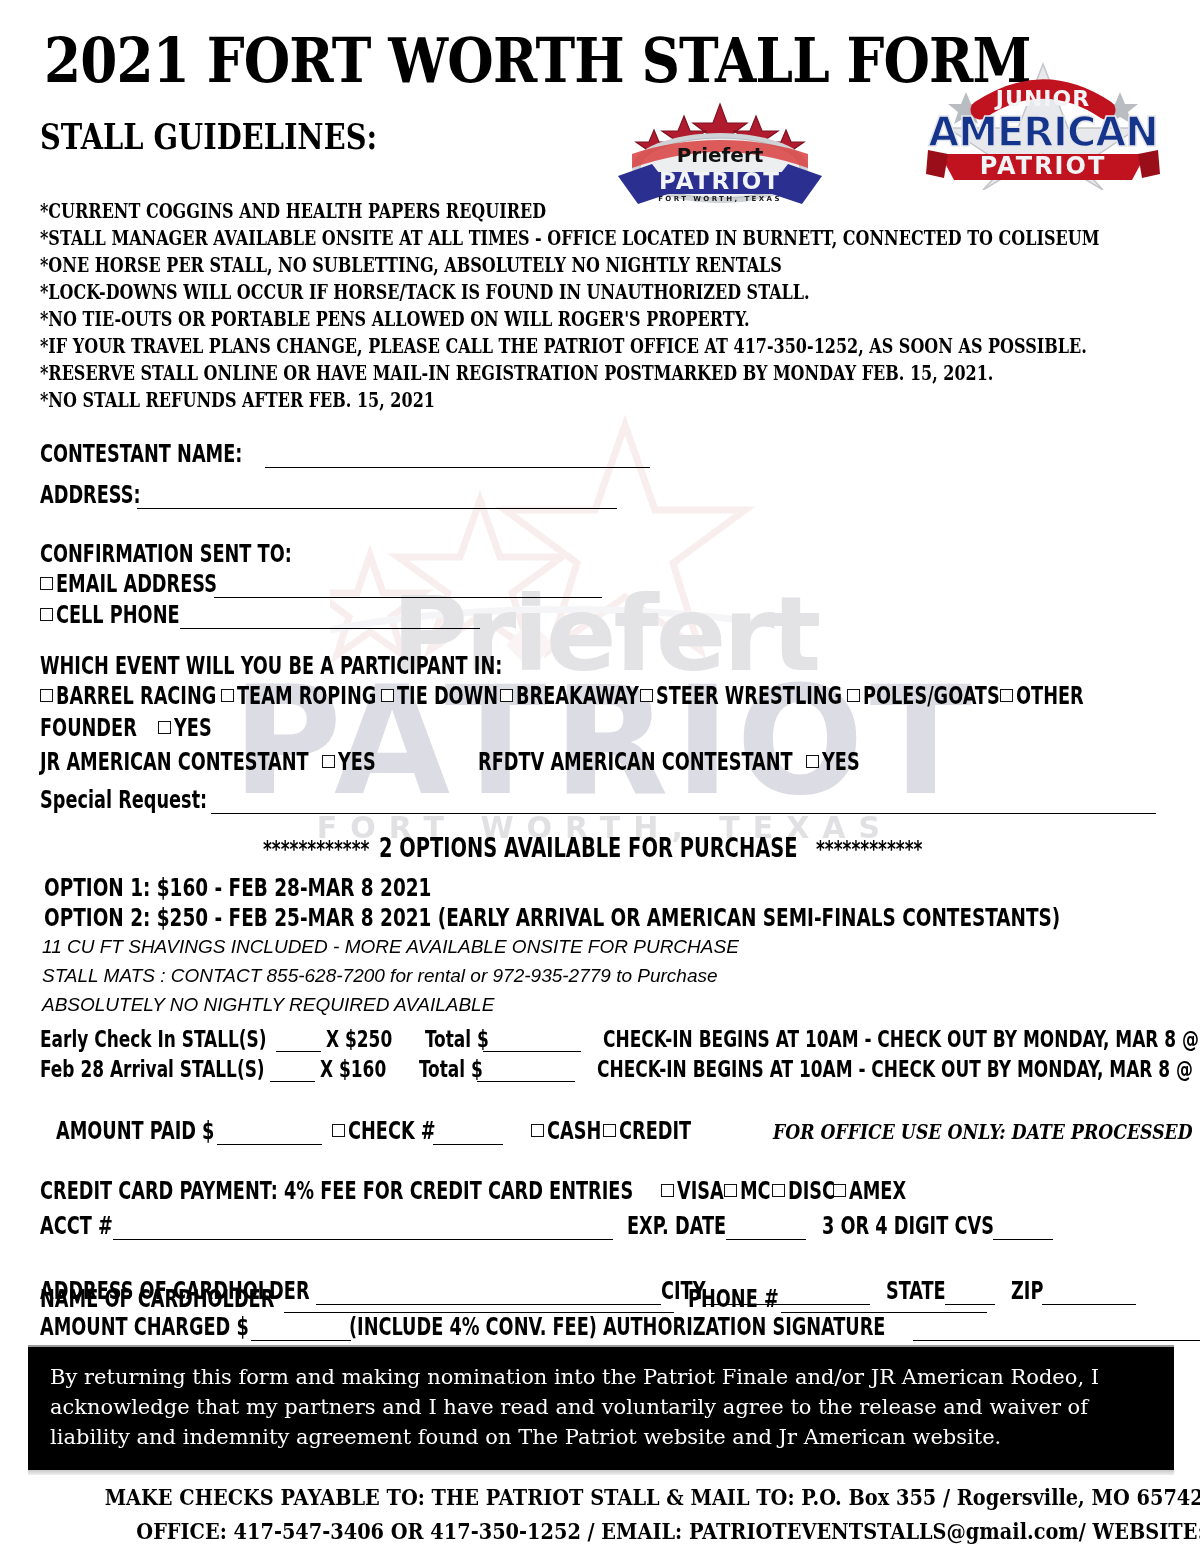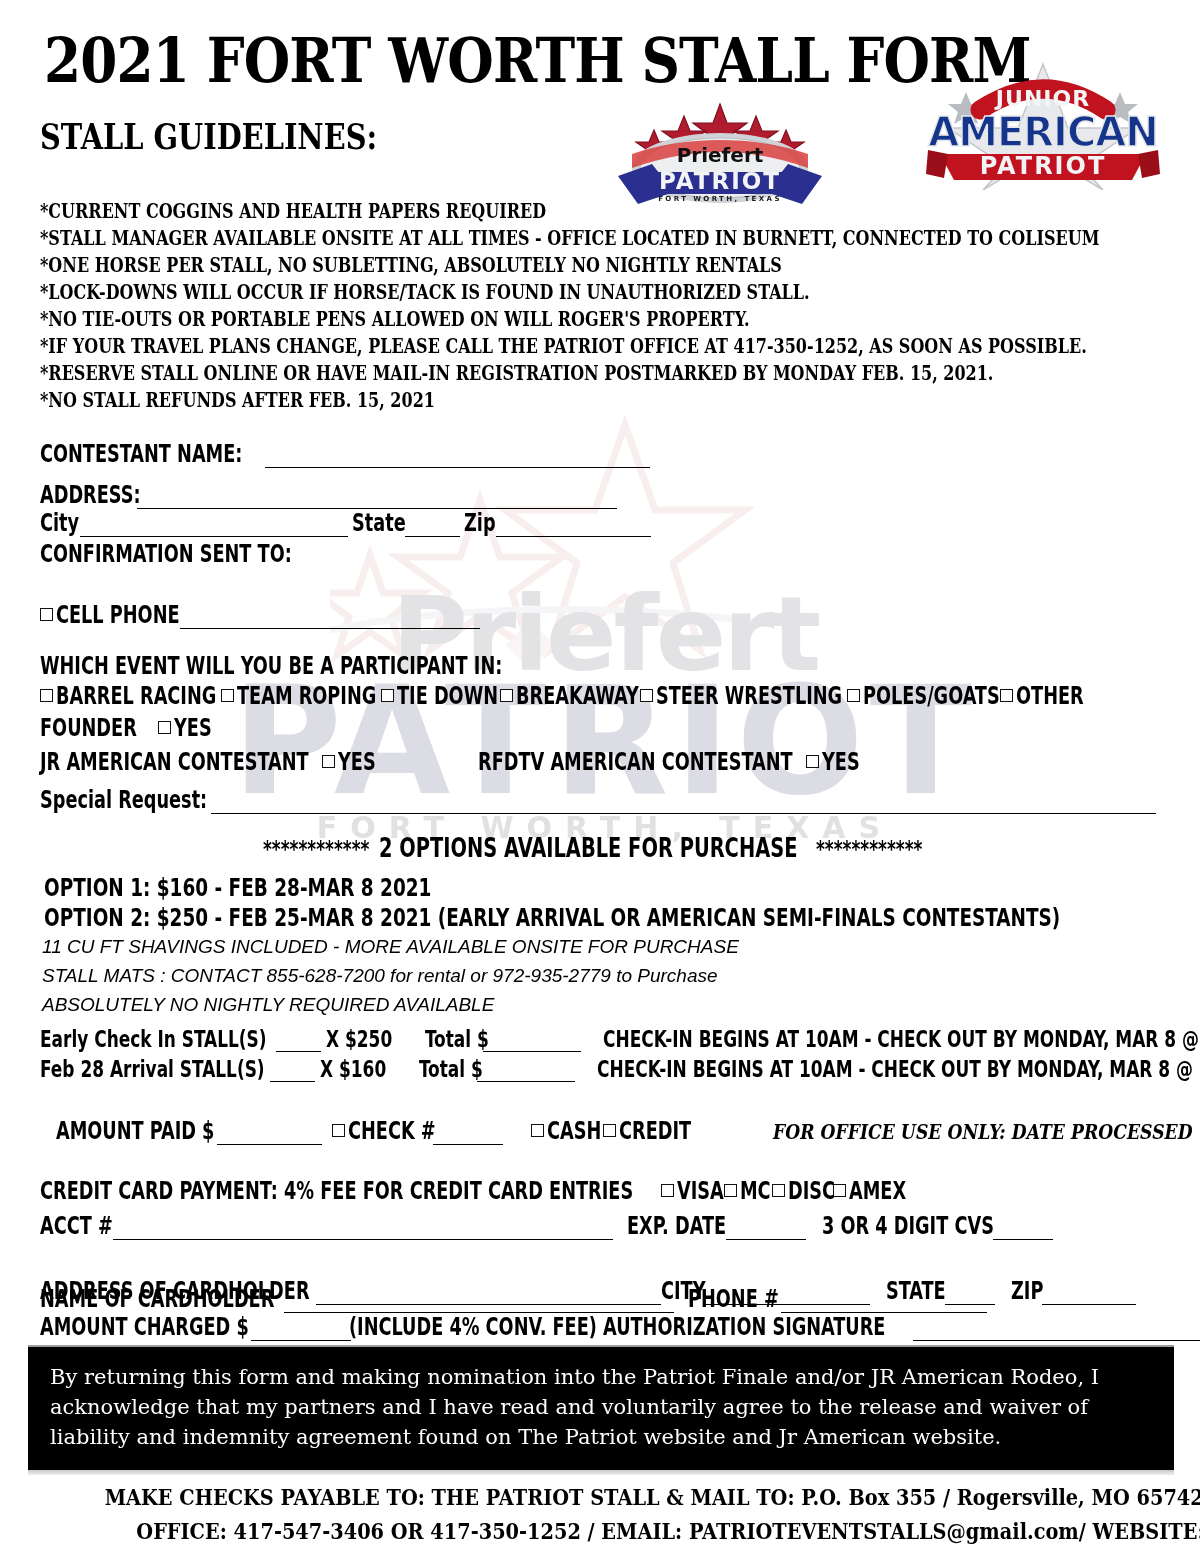--- a/index.html
+++ b/index.html
@@ -178,28 +178,28 @@
   </div>
 
   <div class="fl" style="left:40px;top:440px;">
     <span class="lbl" style="font-size:24px;">CONTESTANT NAME:</span><span class="rule" style="width:385px;margin-left:-22px;"></span>
   </div>
 
   <div class="fl" style="left:40px;top:475px;margin-top:6px;">
     <span class="lbl" style="font-size:24px;">ADDRESS:</span><span class="rule" style="width:480px;margin-left:-26px;"></span>
   </div>
 
-  <div class="fl" style="left:40px;top:509px;">
-    <span class="lbl" style="font-size:24px;">City</span><span class="rule" style="width:268px;margin-left:-8px;"></span><span class="lbl" style="font-size:24px;margin-left:4px;">State</span><span class="rule" style="width:55px;margin-left:-12px;"></span><span class="lbl" style="font-size:24px;margin-left:4px;">Zip</span><span class="rule" style="width:155px;margin-left:-7px;"></span>
-  </div>
 
   <div class="fl" style="left:40px;top:540px;">
     <span class="lbl" style="font-size:24px;">CONFIRMATION SENT TO:</span>
   </div>
 
+  <div class="fl" style="left:40px;top:570px;">
+    <span class="box"></span><span class="lbl" style="font-size:24px;">EMAIL ADDRESS</span><span class="rule" style="width:388px;margin-left:-38px;"></span>
+  </div>
 
   <div class="fl" style="left:40px;top:601px;">
     <span class="box"></span><span class="lbl" style="font-size:24px;">CELL PHONE</span><span class="rule" style="width:300px;margin-left:-27px;"></span>
   </div>
 
 
   <div class="sec" style="left:40px;top:652px;">
     <span class="lbl" style="font-size:24px;">WHICH EVENT WILL YOU BE A PARTICIPANT IN:</span>
   </div>
 

